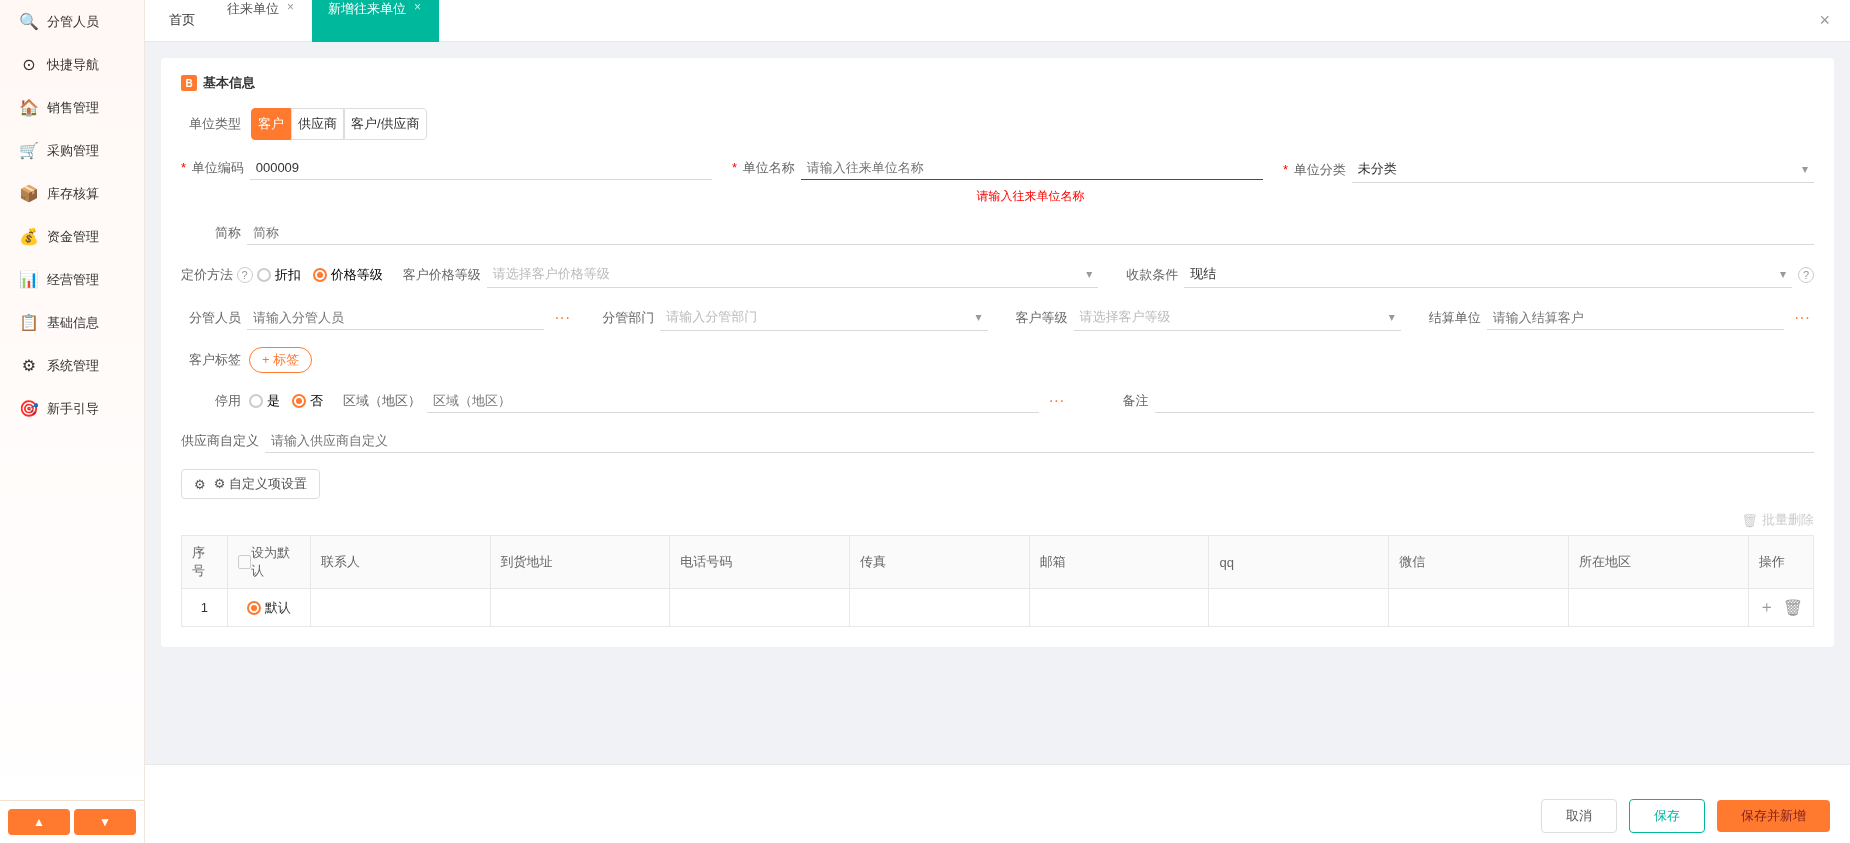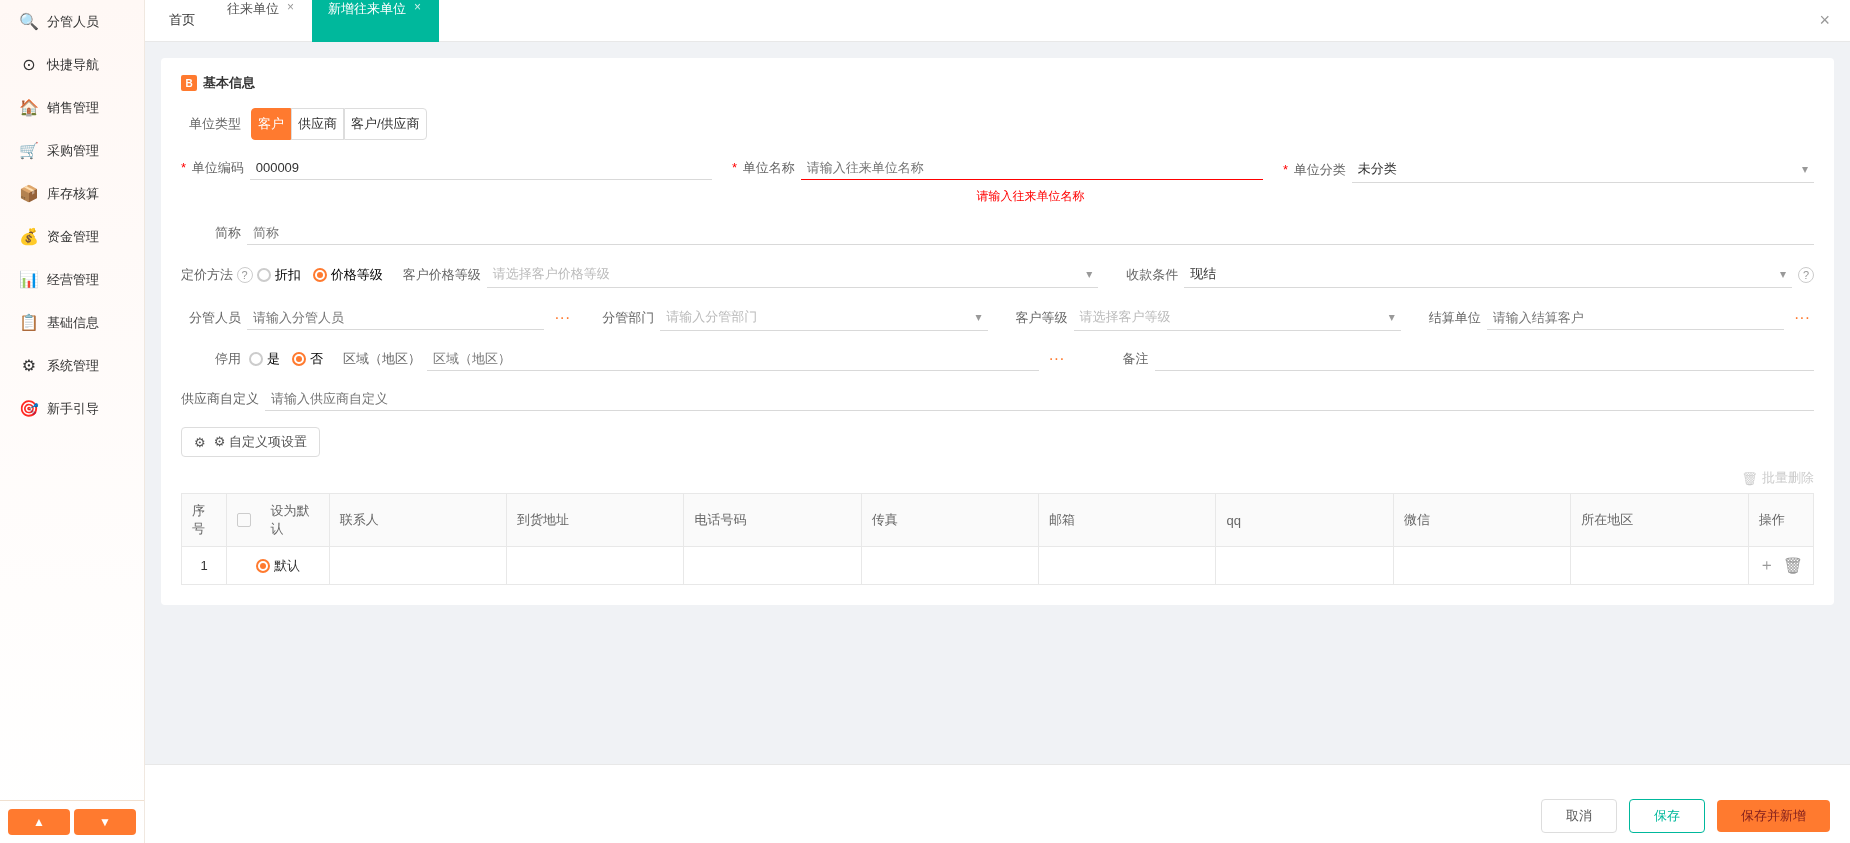--- a/index.html
+++ b/index.html
@@ -556,20 +556,28 @@
           </div>
         </div>
 
         <div class="form-field">
           <span class="form-label">结算单位</span>
           <input type="text" class="form-input" placeholder="请输入结算客户" style="">
           <span class="dots-btn">···</span>
         </div>
       </div>
 
+      <div class="form-row" style="align-items:center;">
+        <div class="form-field" style="flex:0 0 auto; gap:8px;">
+          <span class="form-label">客户标签</span>
+          <button class="tag-add-btn">
+            <span>+ 标签</span>
+          </button>
+        </div>
+      </div>
 
       <div class="form-row" style="align-items:center;">
 
         <div class="form-field" style="flex:0 0 auto; gap:8px;align-items:flex-end;">
           <span class="form-label">停用</span>
           <div class="radio-group">
             <div class="radio-item">
               <div class="radio-circle"></div>
               <span>是</span>
             </div>
@@ -611,21 +619,21 @@
           <div class="batch-delete-btn">
             <span>🗑</span>
             <span>批量删除</span>
           </div>
         </div>
         <table>
           <thead>
             <tr>
               <th><span>序号</span></th>
               <th>
-                <div style="display:flex;align-items:center;gap:20px;">
+                <div style="display:flex;align-items:center;gap:0;">
                   <span class="checkbox"></span>
                   <span>设为默认</span>
                 </div>
               </th>
               <th><span>联系人</span></th>
               <th><span>到货地址</span></th>
               <th><span>电话号码</span></th>
               <th><span>传真</span></th>
               <th><span>邮箱</span></th>
               <th><span>qq</span></th>

